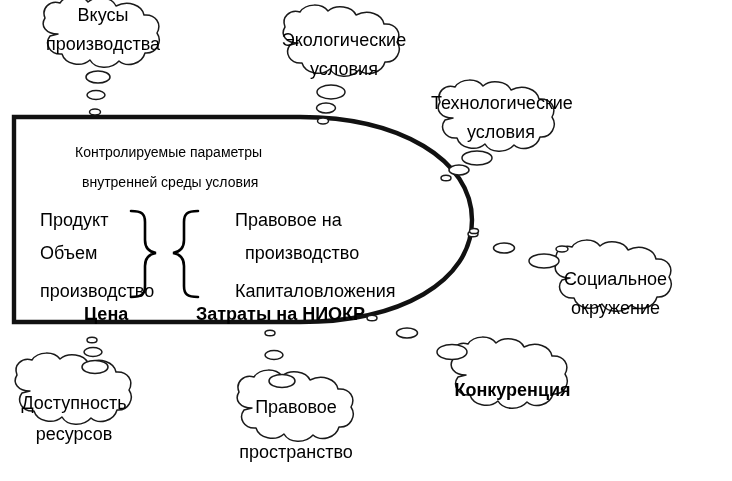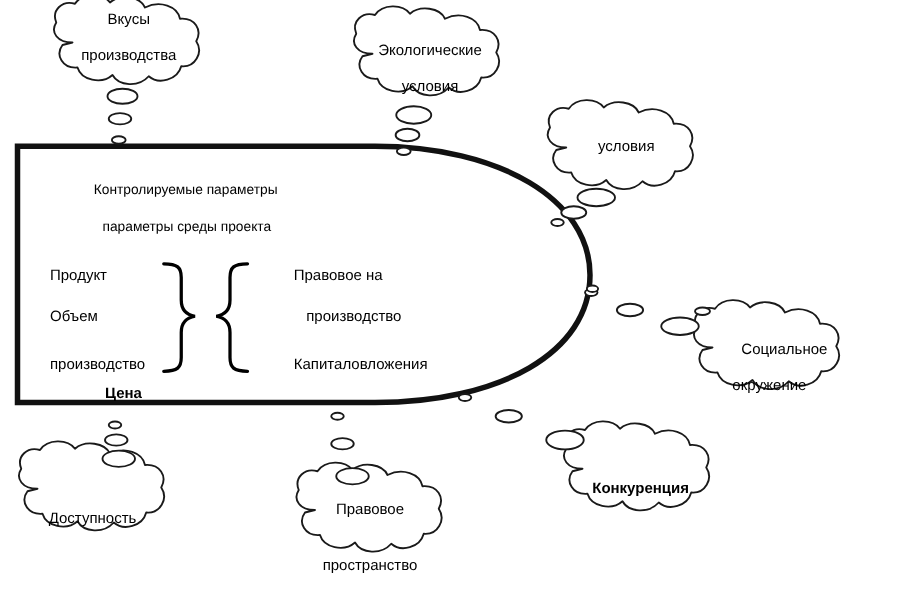--- a/index.html
+++ b/index.html
@@ -19,33 +19,33 @@
     position: absolute;
     left: 0;
     top: 0;
     width: 732px;
     height: 481px;
   }
   .lbl {
     position: absolute;
     color: #000000;
     font-family: "Liberation Sans", sans-serif;
-    font-size: 12px;
+    font-size: 18px;
     line-height: 15px;
     white-space: nowrap;
     letter-spacing: 0px;
   }
   .lbl.bold { font-weight: bold; }
   .lbl.center { text-align: center; }
   .cloud-text-box {
     position: absolute;
     color: #000;
   }
   .core-title {
-    font-size: 11px;
+    font-size: 14px;
   }
 </style>
 </head>
 <body>
 
 <div id="canvas">
 
   <svg id="art" viewBox="0 0 732 481" xmlns="http://www.w3.org/2000/svg">
 
     <g>
@@ -199,56 +199,59 @@
       <ellipse cx="95" cy="367" rx="13" ry="6.5"></ellipse>
       <ellipse cx="93" cy="352" rx="9" ry="4.5"></ellipse>
       <ellipse cx="92" cy="340" rx="5" ry="2.8"></ellipse>
 
       <ellipse cx="474" cy="231" rx="4.5" ry="2.6"></ellipse>
       <ellipse cx="562" cy="249" rx="6" ry="3"></ellipse>
     </g>
   </svg>
 
   <div class="lbl core-title" style="left:75px; top:145px;">Контролируемые параметры</div>
-  <div class="lbl core-title" style="left:82px; top:175px;">параметры среды проекта</div>
+  <div class="lbl core-title" style="left:82px; top:175px;">внутренней среды условия</div>
 
   <div class="lbl" style="left:40px; top:213px;">Продукт</div>
   <div class="lbl" style="left:40px; top:246px;">Объем</div>
   <div class="lbl" style="left:40px; top:284px;">производство</div>
   <div class="lbl bold" style="left:40px; top:307px;padding-left:44px;">Цена</div>
 
   <div class="lbl" style="left:235px; top:213px;">Правовое на</div>
   <div class="lbl" style="left:245px; top:246px;">производство</div>
   <div class="lbl" style="left:235px; top:284px;">Капиталовложения</div>
+  <div class="lbl bold" style="left:196px; top:307px;">Затраты на НИОКР</div>
 
   <div class="cloud-text-box" style="left:38px; top:8px; width:130px;">
     <div class="lbl center" style="position:relative; left:0; top:0; width:100%;">Вкусы</div>
     <div class="lbl center" style="position:relative; left:0; top:14px; width:100%;">производства</div>
   </div>
 
   <div class="cloud-text-box" style="left:279px; top:33px; width:130px;">
     <div class="lbl center" style="position:relative; left:0; top:0; width:100%;">Экологические</div>
     <div class="lbl center" style="position:relative; left:0; top:14px; width:100%;">условия</div>
   </div>
 
   <div class="cloud-text-box" style="left:431px; top:96px; width:140px;">
+    <div class="lbl center" style="position:relative; left:0; top:0; width:100%;">Технологические</div>
     <div class="lbl center" style="position:relative; left:0; top:14px; width:100%;">условия</div>
   </div>
 
   <div class="cloud-text-box" style="left:548px; top:272px; width:135px;">
-    <div class="lbl center" style="position:relative; left:12px; top:0; width:100%;">Социальное</div>
+    <div class="lbl center" style="position:relative; left:0; top:0; width:100%;">Социальное</div>
     <div class="lbl center" style="position:relative; left:0; top:14px; width:100%;">окружение</div>
   </div>
 
   <div class="cloud-text-box" style="left:445px; top:383px; width:135px;">
     <div class="lbl center bold" style="position:relative; left:0; top:0; width:100%;">Конкуренция</div>
   </div>
 
   <div class="cloud-text-box" style="left:230px; top:400px; width:132px;">
     <div class="lbl center" style="position:relative; left:0; top:0; width:100%;">Правовое</div>
     <div class="lbl center" style="position:relative; left:0; top:30px; width:100%;text-align:center;">пространство</div>
   </div>
 
   <div class="cloud-text-box" style="left:8px; top:396px; width:132px;">
-    <div class="lbl center" style="position:relative; left:0; top:11px; width:100%;">Доступность</div>
+    <div class="lbl center" style="position:relative; left:0; top:0; width:100%;">Доступность</div>
+    <div class="lbl center" style="position:relative; left:0; top:16px; width:100%;">ресурсов</div>
   </div>
 
 </div>
 
 </body></html>

